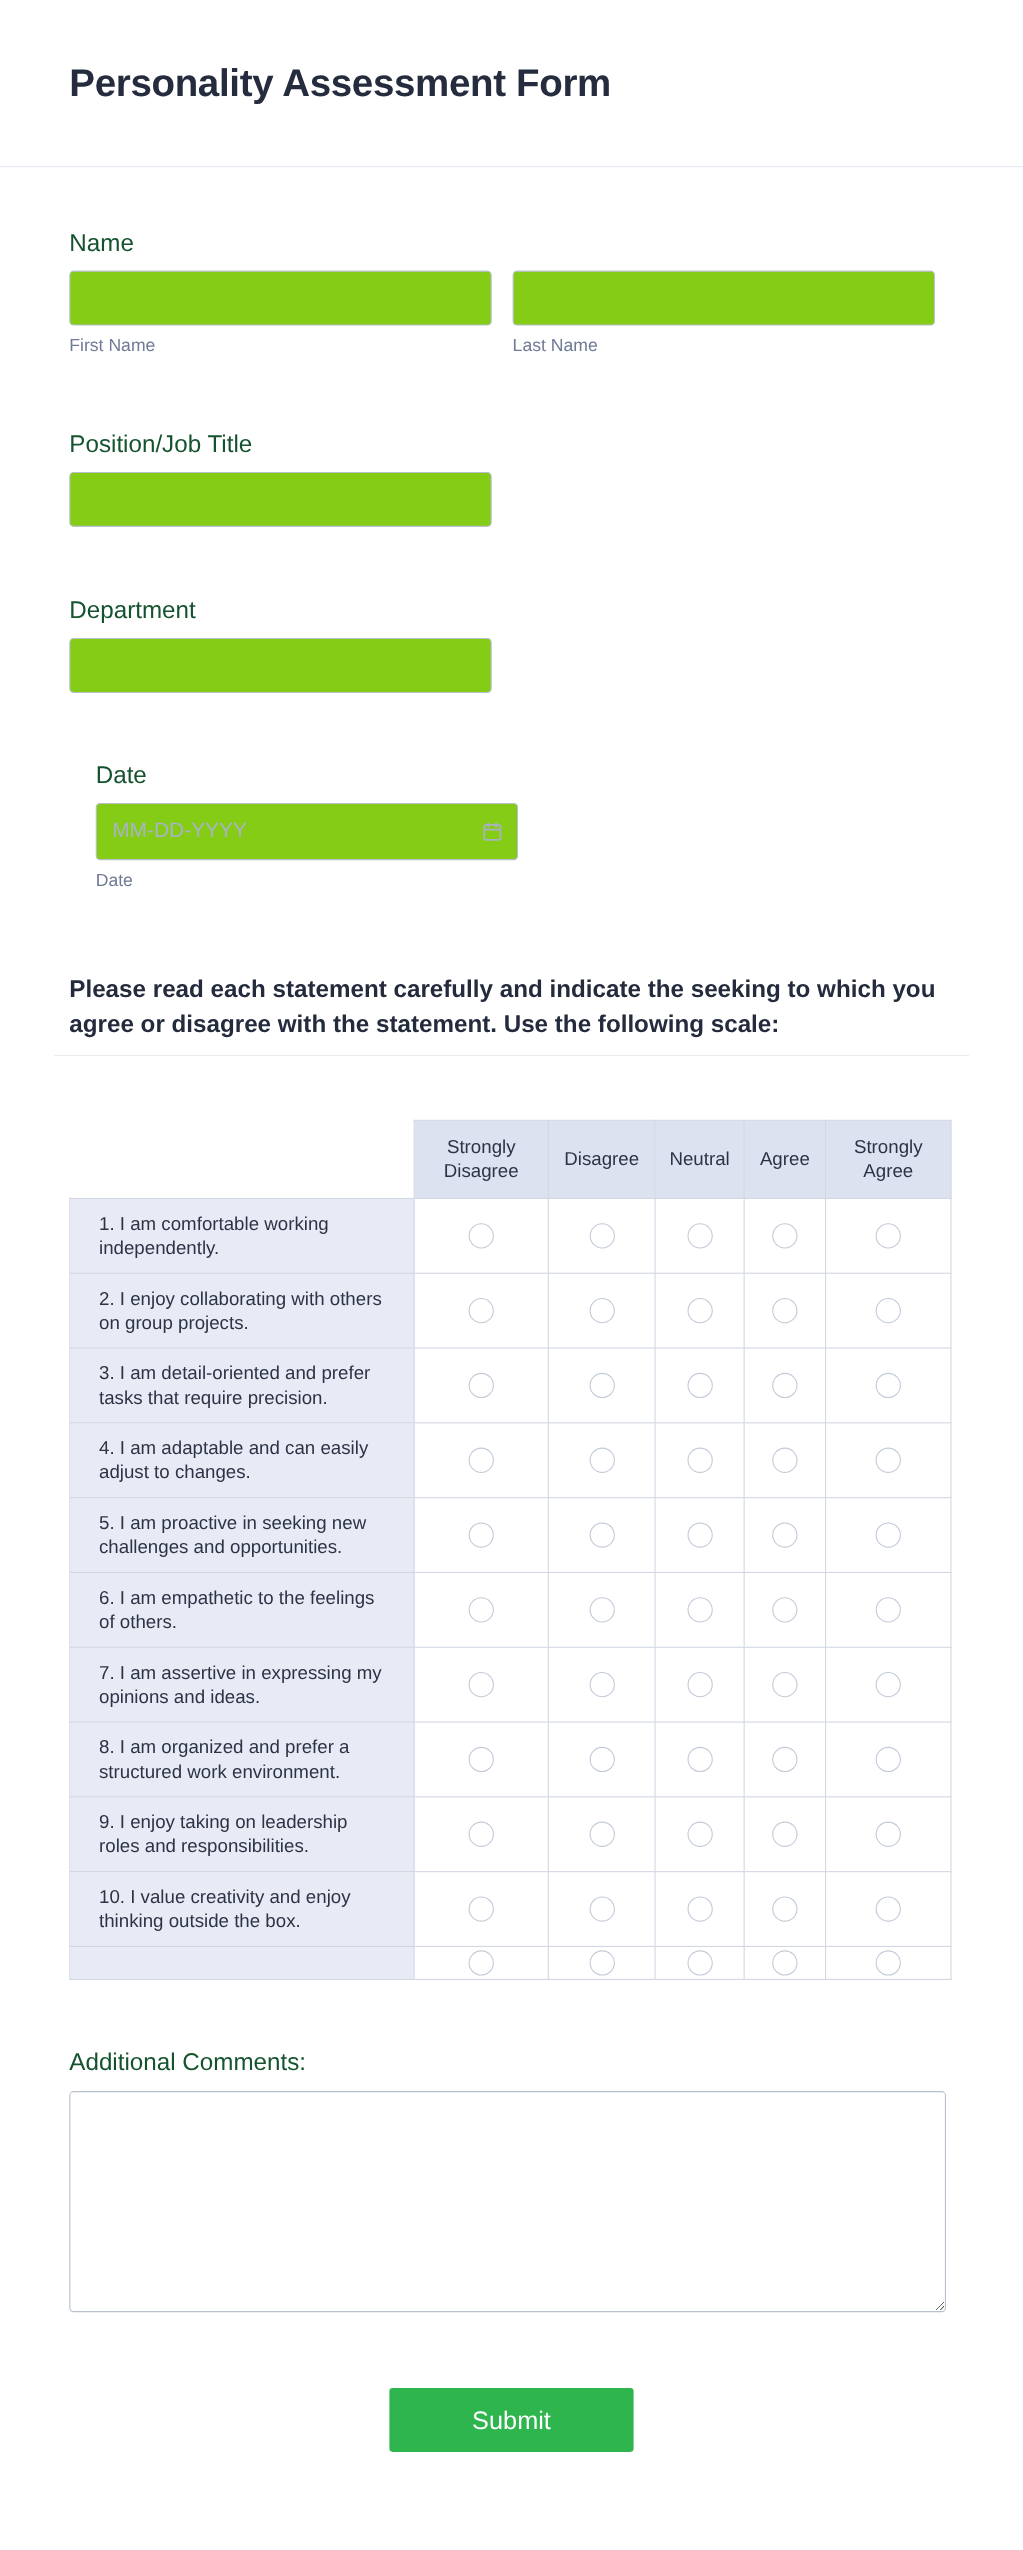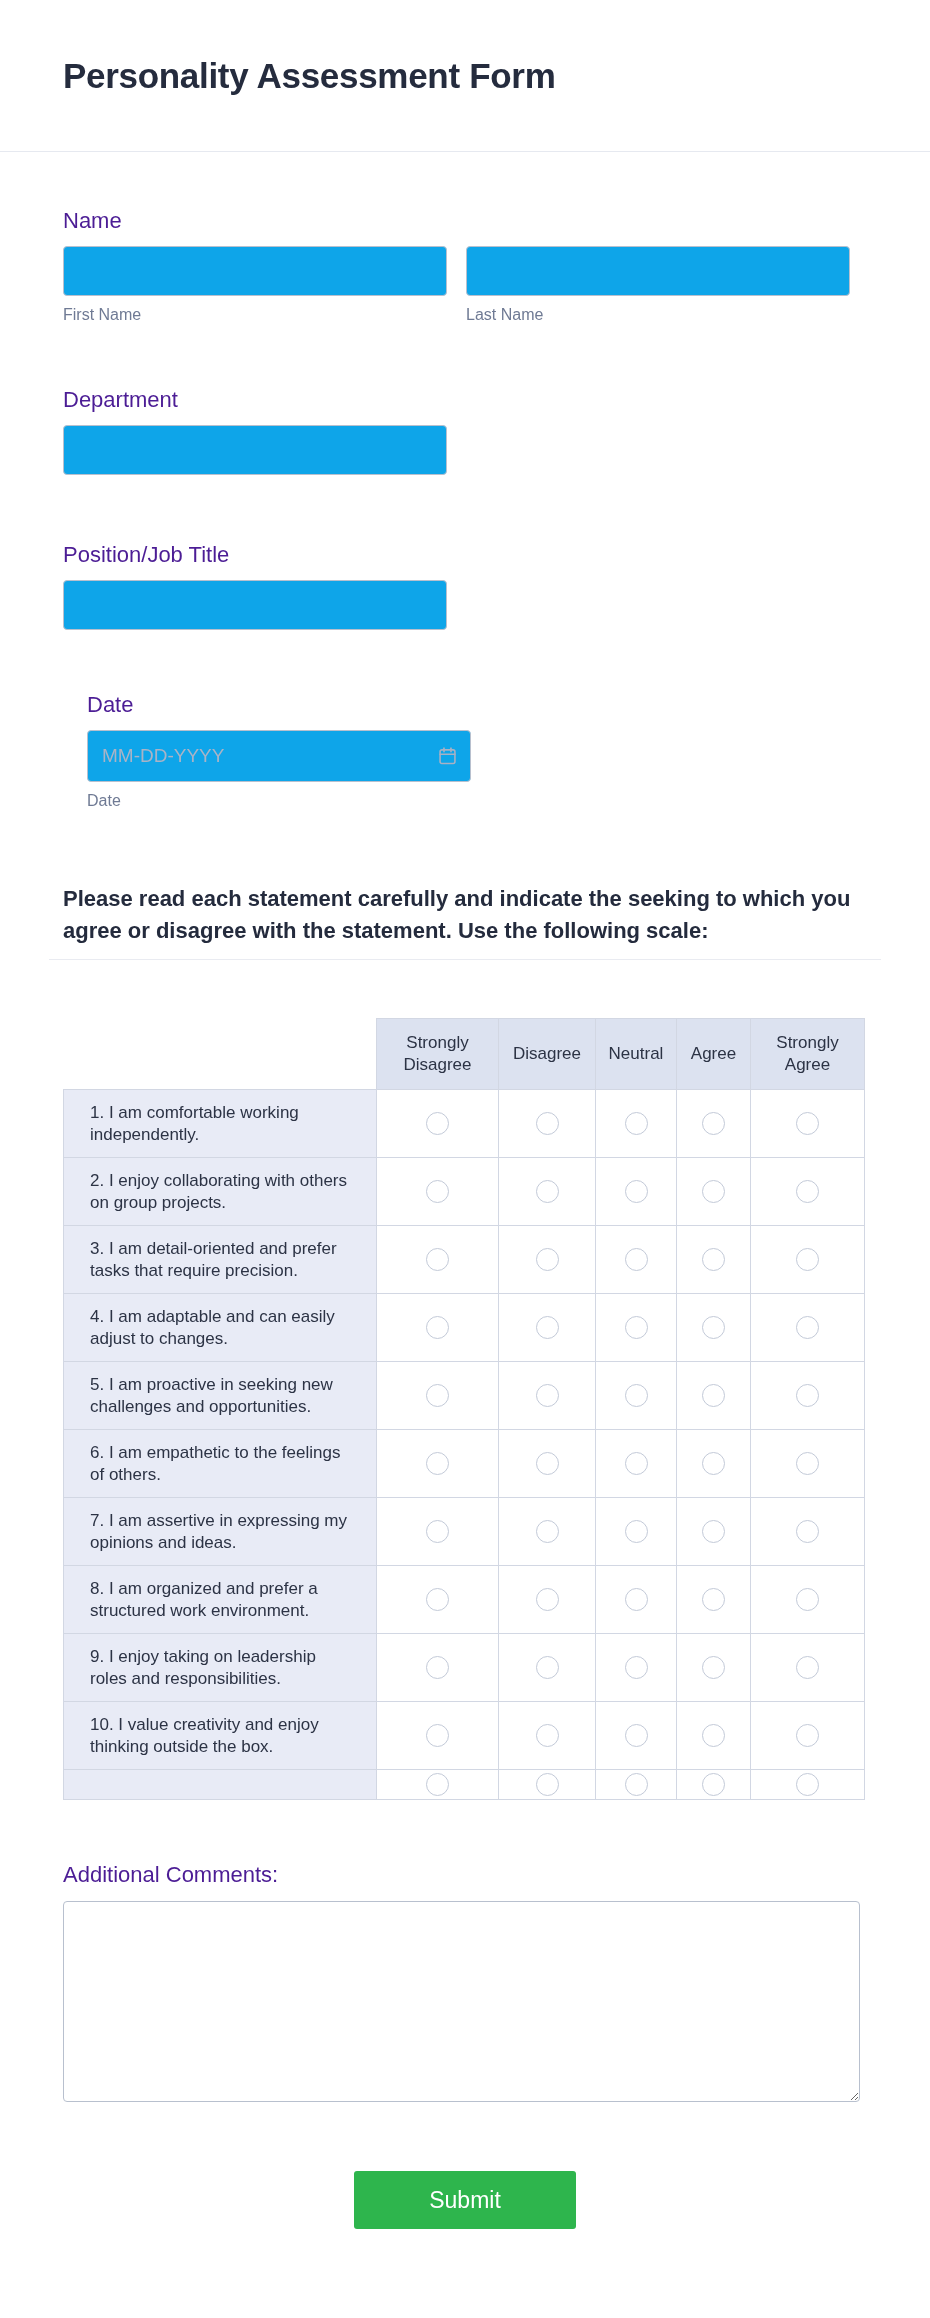--- a/index.html
+++ b/index.html
@@ -14,25 +14,25 @@
   .form-header {
     height: 152px;
     padding: 0 63px;
     display: flex;
     align-items: center;
     border-bottom: 1px solid #e6e9f0;
   }
   .form-title { font-size: 35px; font-weight: 700; color: #252c3e; letter-spacing: -0.3px; }
   .form-body { padding: 0 63px; }
 
-  .field-label { font-size: 22px; line-height: 26px; color: #4c1d95; }
+  .field-label { font-size: 22px; line-height: 26px; color: #14532d; }
   .sub-label { font-size: 16px; line-height: 19px; color: #6f7a94; margin-top: 9px; }
   .text-input {
     display: block; width: 384px; height: 50px;
-    border: 1px solid #b8c0ce; border-radius: 4px; background: #0ea5e9;
+    border: 1px solid #b8c0ce; border-radius: 4px; background: #84cc16;
     font-family: inherit; font-size: 19px; color: #2c3345; padding: 0 14px; outline: none;
   }
   .text-input::placeholder { color: #aab3c6; }
 
   .field-name { margin-top: 56px; }
   .name-row { display: flex; gap: 19px; margin-top: 12px; }
   .name-col { width: 384px; }
   .field-position { margin-top: 67px; }
   .field-department { margin-top: 63px; }
   .field-date { margin-top: 62px; margin-left: 24px; }
@@ -99,27 +99,27 @@
         <input class="text-input" type="text" style="">
         <div class="sub-label">First Name</div>
       </div>
       <div class="name-col">
         <input class="text-input" type="text" style="">
         <div class="sub-label">Last Name</div>
       </div>
     </div>
   </div>
 
+  <div class="field field-position">
+    <div class="field-label">Position/Job Title</div>
+    <input class="text-input" type="text" style="">
+  </div>
+
   <div class="field field-department">
     <div class="field-label">Department</div>
-    <input class="text-input" type="text" style="">
-  </div>
-
-  <div class="field field-position">
-    <div class="field-label">Position/Job Title</div>
     <input class="text-input" type="text" style="">
   </div>
 
   <div class="field field-date">
     <div class="field-label">Date</div>
     <div class="date-wrap">
       <input class="text-input" type="text" placeholder="MM-DD-YYYY" style="">
       <span class="calendar-icon">
         <svg width="21" height="21" viewBox="0 0 24 24" fill="none" stroke="#a9b1c4" stroke-width="1.8" stroke-linecap="round">
           <rect x="3.5" y="5" width="17" height="15.5" rx="2"></rect>

